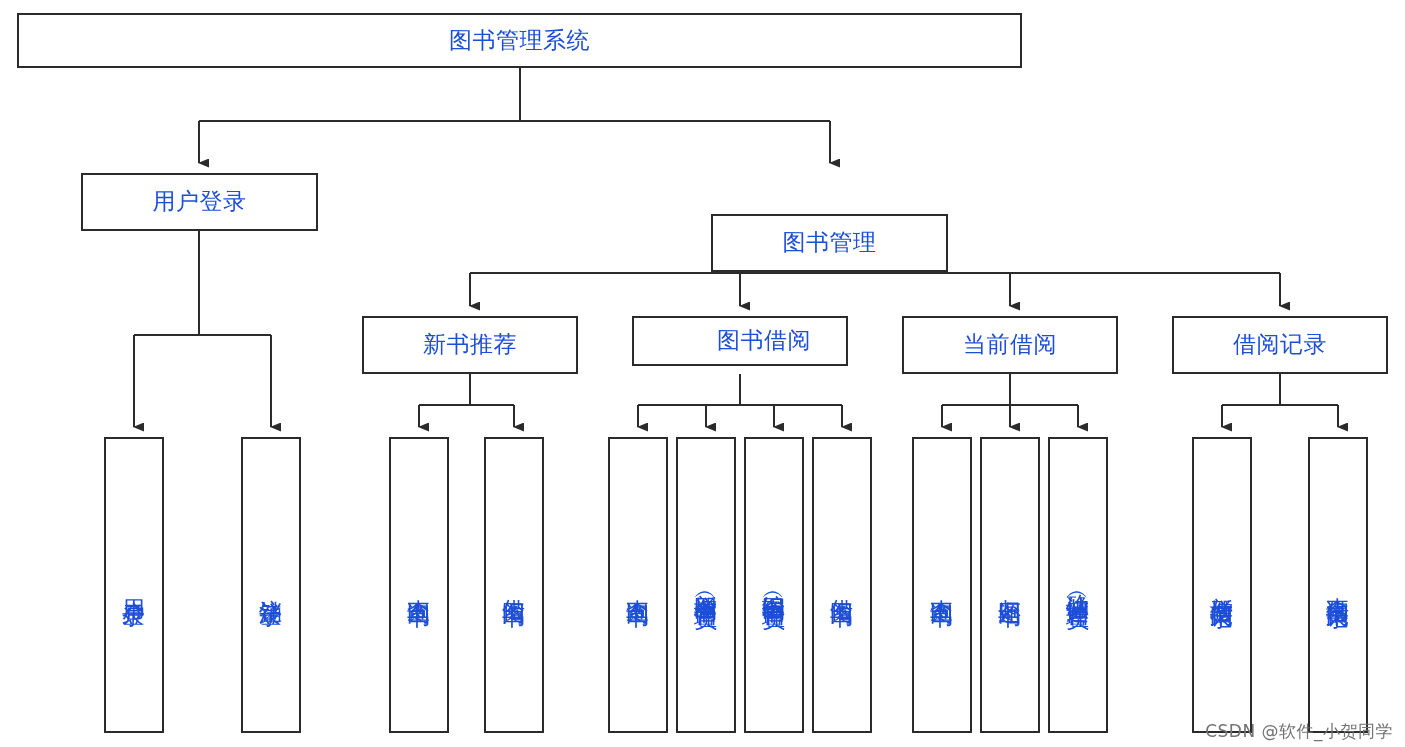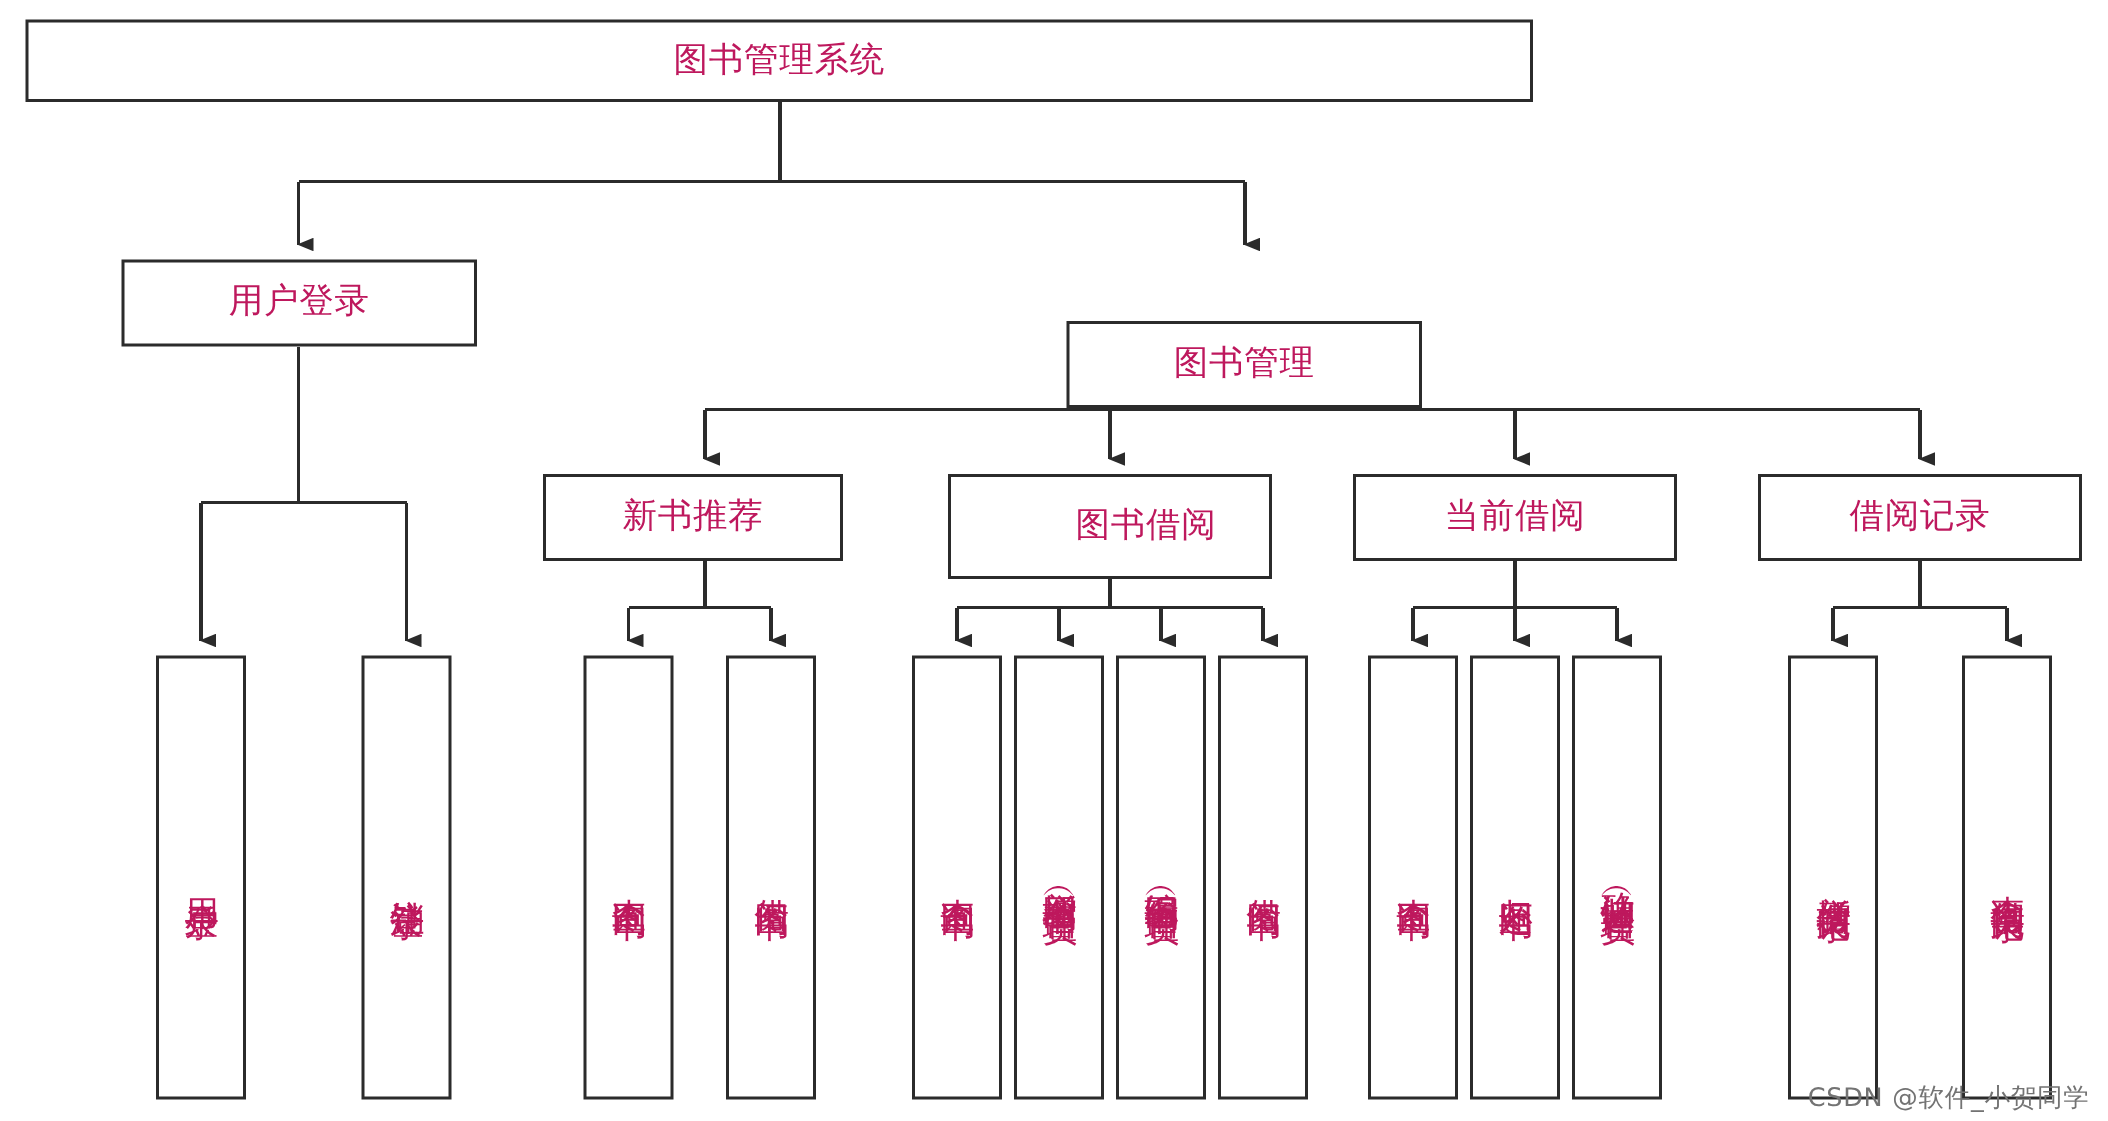--- a/index.html
+++ b/index.html
@@ -34,21 +34,21 @@
     display: flex;
     align-items: center;
     justify-content: center;
     color: #1b1b1b;
   }
   .node-label {
     display: block;
     text-align: center;
     line-height: 1.18;
     letter-spacing: 0.5px;
-    color: #be185d;
+    color: #1d4ed8;
   }
   
   .node.horiz .node-label {
     font-size: 23px;
     writing-mode: horizontal-tb;
   }
   .node.root .node-label {
     font-size: 23px;
   }
   
@@ -138,24 +138,24 @@
     <span class="node-label">图书管理系统</span>
   </div>
 
   <div class="node horiz" style="left:81px; top:173px; width:237px; height:58px;">
     <span class="node-label">用户登录</span>
   </div>
   <div class="node horiz" style="left:711px; top:173px; width:237px; height:58px;margin-top:41px;">
     <span class="node-label">图书管理</span>
   </div>
 
-  <div class="node horiz" style="left:362px; top:316px; width:200px; height:58px;">
+  <div class="node horiz" style="left:362px; top:316px; width:216px; height:58px;">
     <span class="node-label">新书推荐</span>
   </div>
-  <div class="node horiz" style="left:632px; top:316px; width:216px; height:70px;padding-left:48px;">
+  <div class="node horiz" style="left:632px; top:316px; width:216px; height:50px;padding-left:48px;">
     <span class="node-label">图书借阅</span>
   </div>
   <div class="node horiz" style="left:902px; top:316px; width:216px; height:58px;">
     <span class="node-label">当前借阅</span>
   </div>
   <div class="node horiz" style="left:1172px; top:316px; width:216px; height:58px;">
     <span class="node-label">借阅记录</span>
   </div>
 
   <div class="node vert" style="left:104px; top:437px; width:60px; height:296px;">

